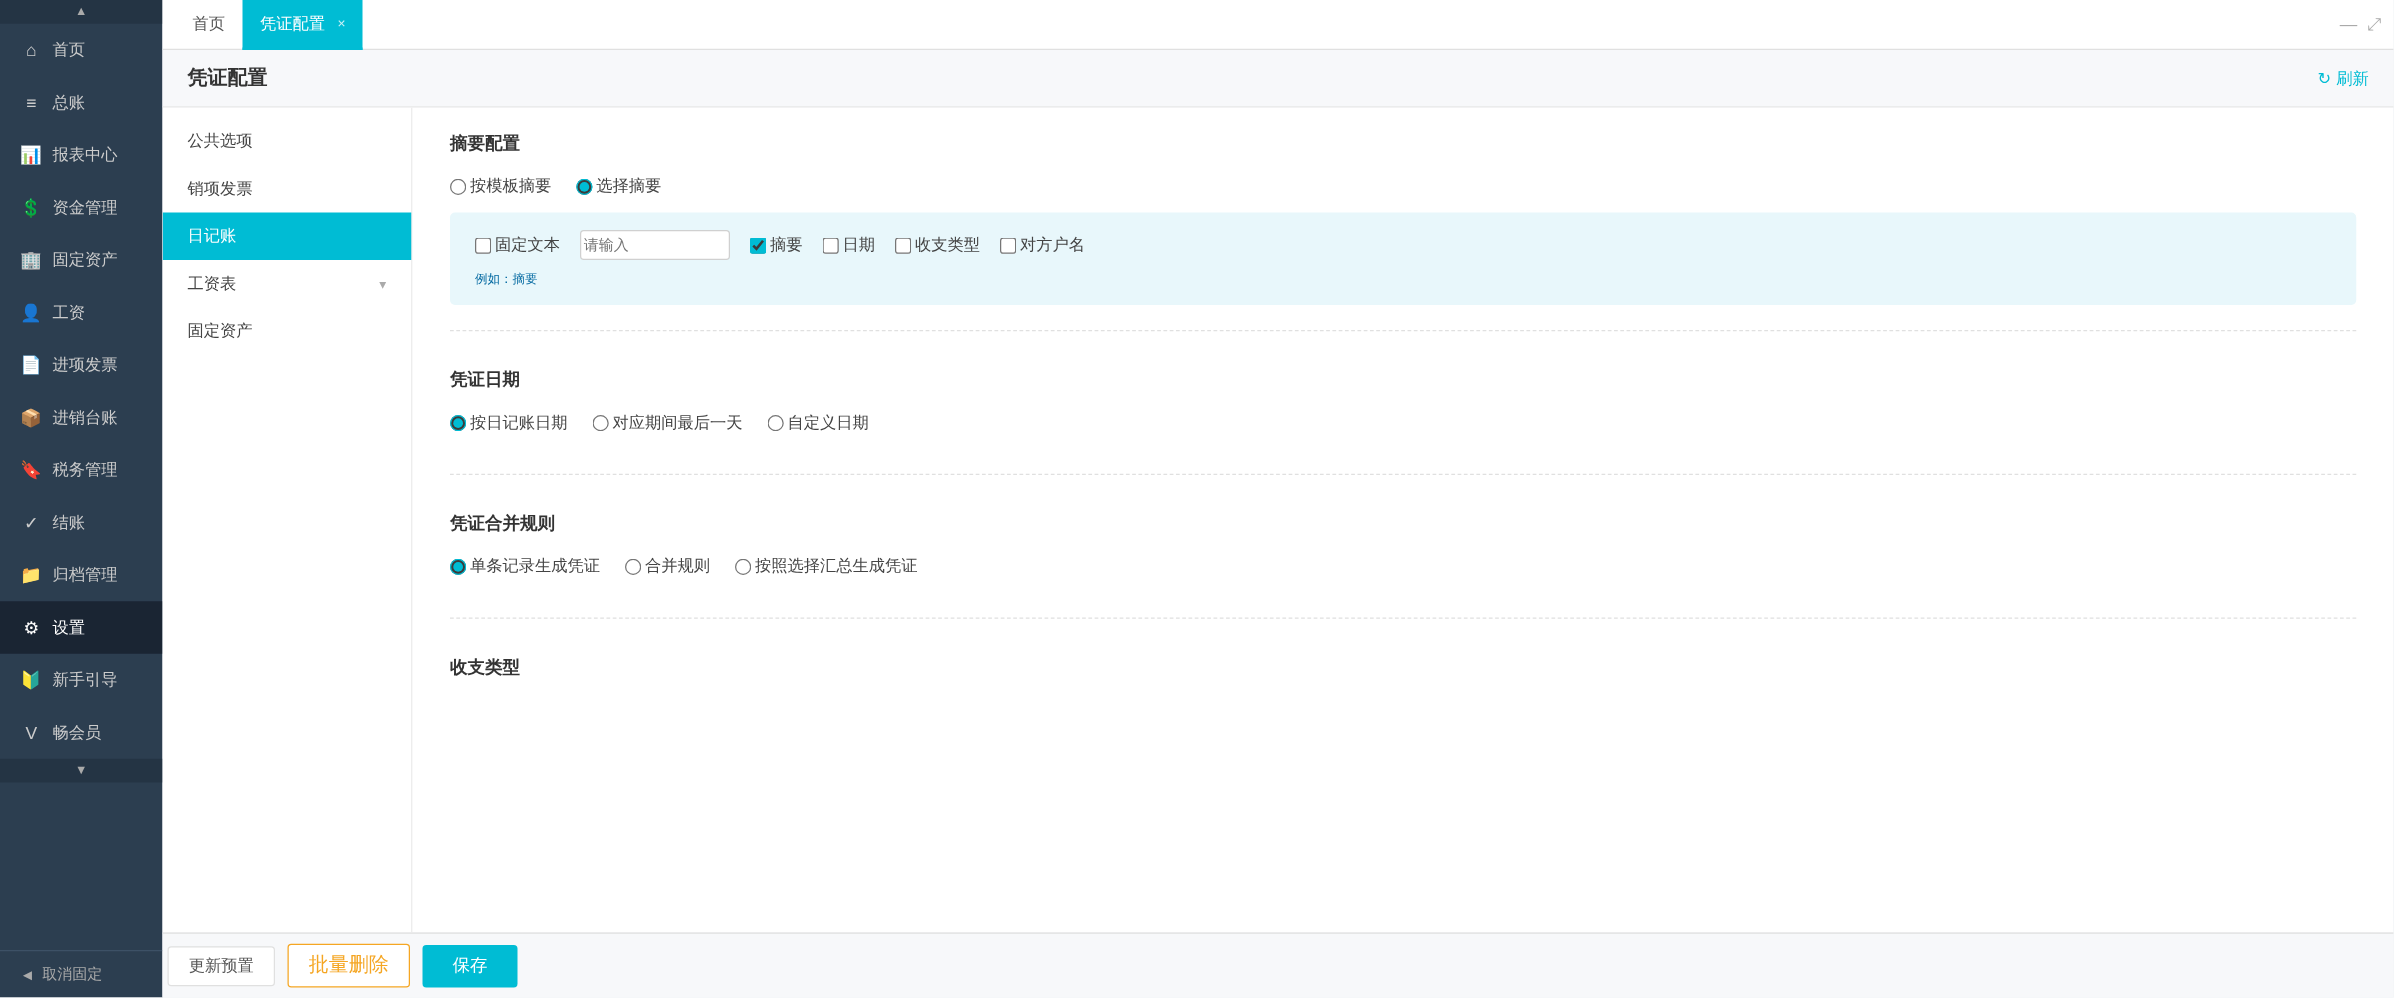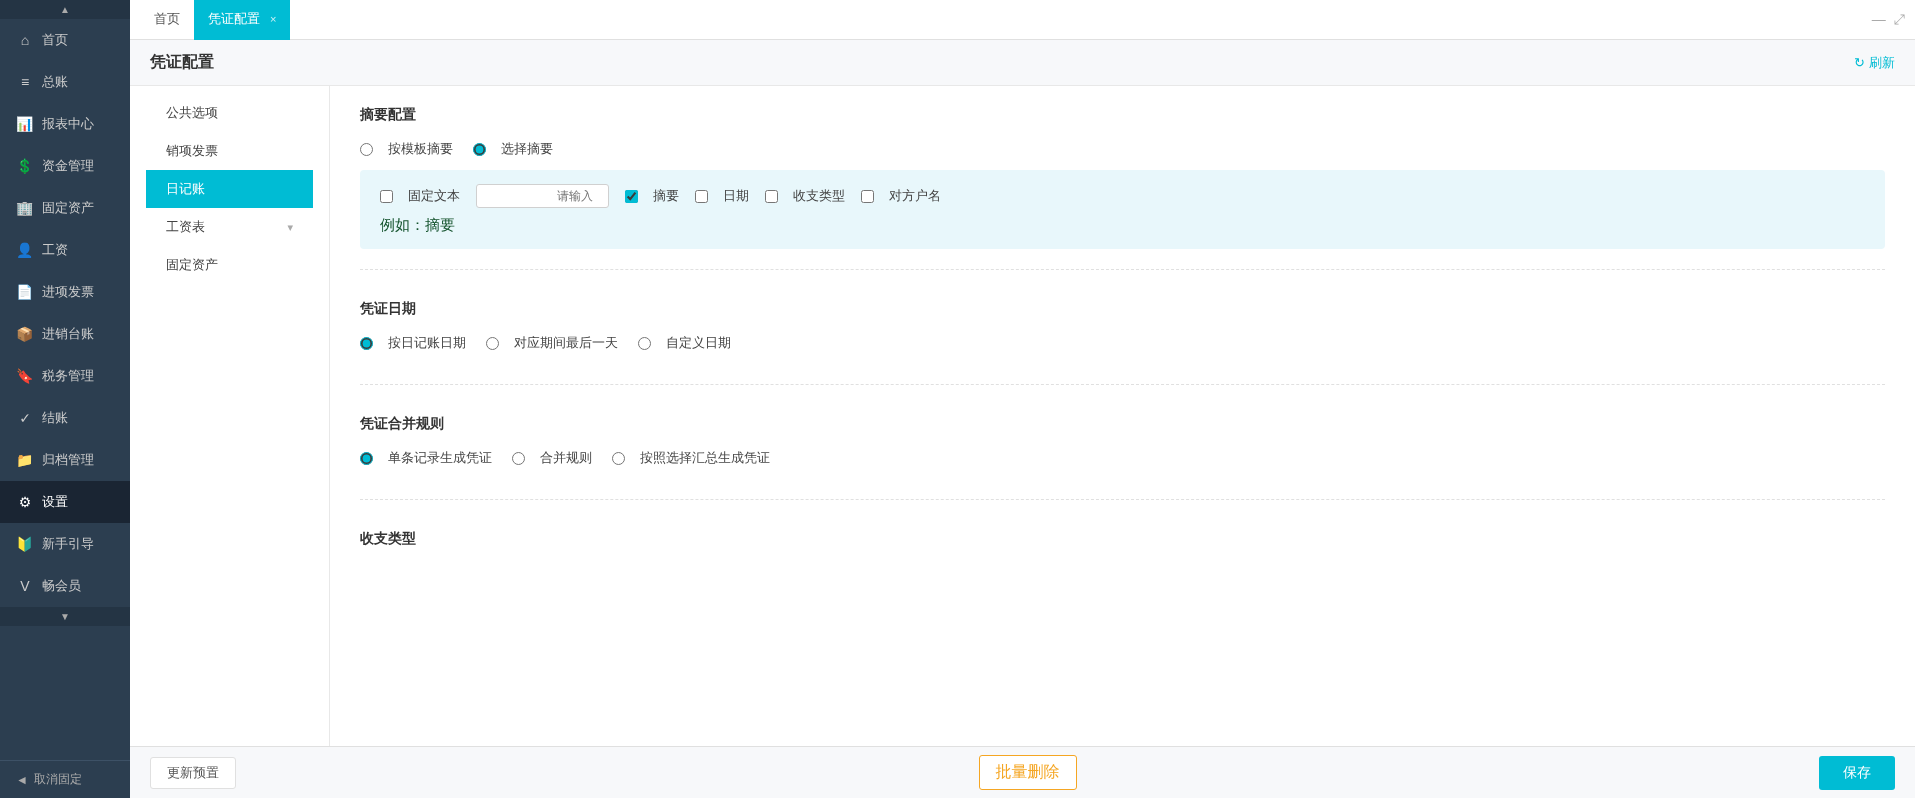--- a/index.html
+++ b/index.html
@@ -126,21 +126,21 @@
       flex: 1;
       overflow: hidden;
     }
 
     
     .left-nav {
       width: 200px;
       background: #fff;
       border-right: 1px solid #e8e8e8;
       flex-shrink: 0;
-      padding: 8px 16px;
+      padding: 8px 0;
     }
     .left-nav-item {
       padding: 10px 20px;
       cursor: pointer;
       color: #444;
       font-size: 13px;
       display: flex;
       align-items: center;
       justify-content: space-between;
     }
@@ -175,21 +175,21 @@
     
     .option-row {
       display: flex;
       align-items: center;
       gap: 20px;
       margin-bottom: 12px;
     }
     .radio-label, .checkbox-label {
       display: flex;
       align-items: center;
-      gap: 15px;
+      gap: 3px;
       cursor: pointer;
       color: #444;
       font-size: 13px;
     }
     input[type="radio"], input[type="checkbox"] {
       cursor: pointer;
       accent-color: #00bcd4;
     }
 
     
@@ -200,43 +200,42 @@
       margin-top: 0;
     }
     .info-box-row {
       display: flex;
       align-items: center;
       gap: 16px;
       margin-bottom: 8px;
       flex-wrap: wrap;
     }
     .info-box-preview {
-      color: #14532d;
-      font-size: 15px;
+      color: #0369a1;
+      font-size: 10px;
       margin-top: 6px;
     }
     .text-input {
       border: 1px solid #d0d0d0;
       border-radius: 3px;
-      padding: 4px 15px;
+      padding: 4px 2px;
       font-size: 12px;
       color: #999;
       outline: none;
-      width: 133px;
-      text-align: right;
+      width: 120px;
     }
 
     
     .bottom-bar {
       background: #f7f8fa;
       border-top: 1px solid #e0e0e0;
-      padding: 8px 20px;
-      display: flex;
-      align-items: center;
-      justify-content: space-between;
+      padding: 8px 4px;
+      display: flex;
+      align-items: center;
+      justify-content: flex-start;
       gap: 10px;
       flex-shrink: 0;
     }
     .btn-outline {
       border: 1px solid #e0e0e0;
       background: #fff;
       color: #555;
       padding: 6px 16px;
       border-radius: 3px;
       cursor: pointer;

